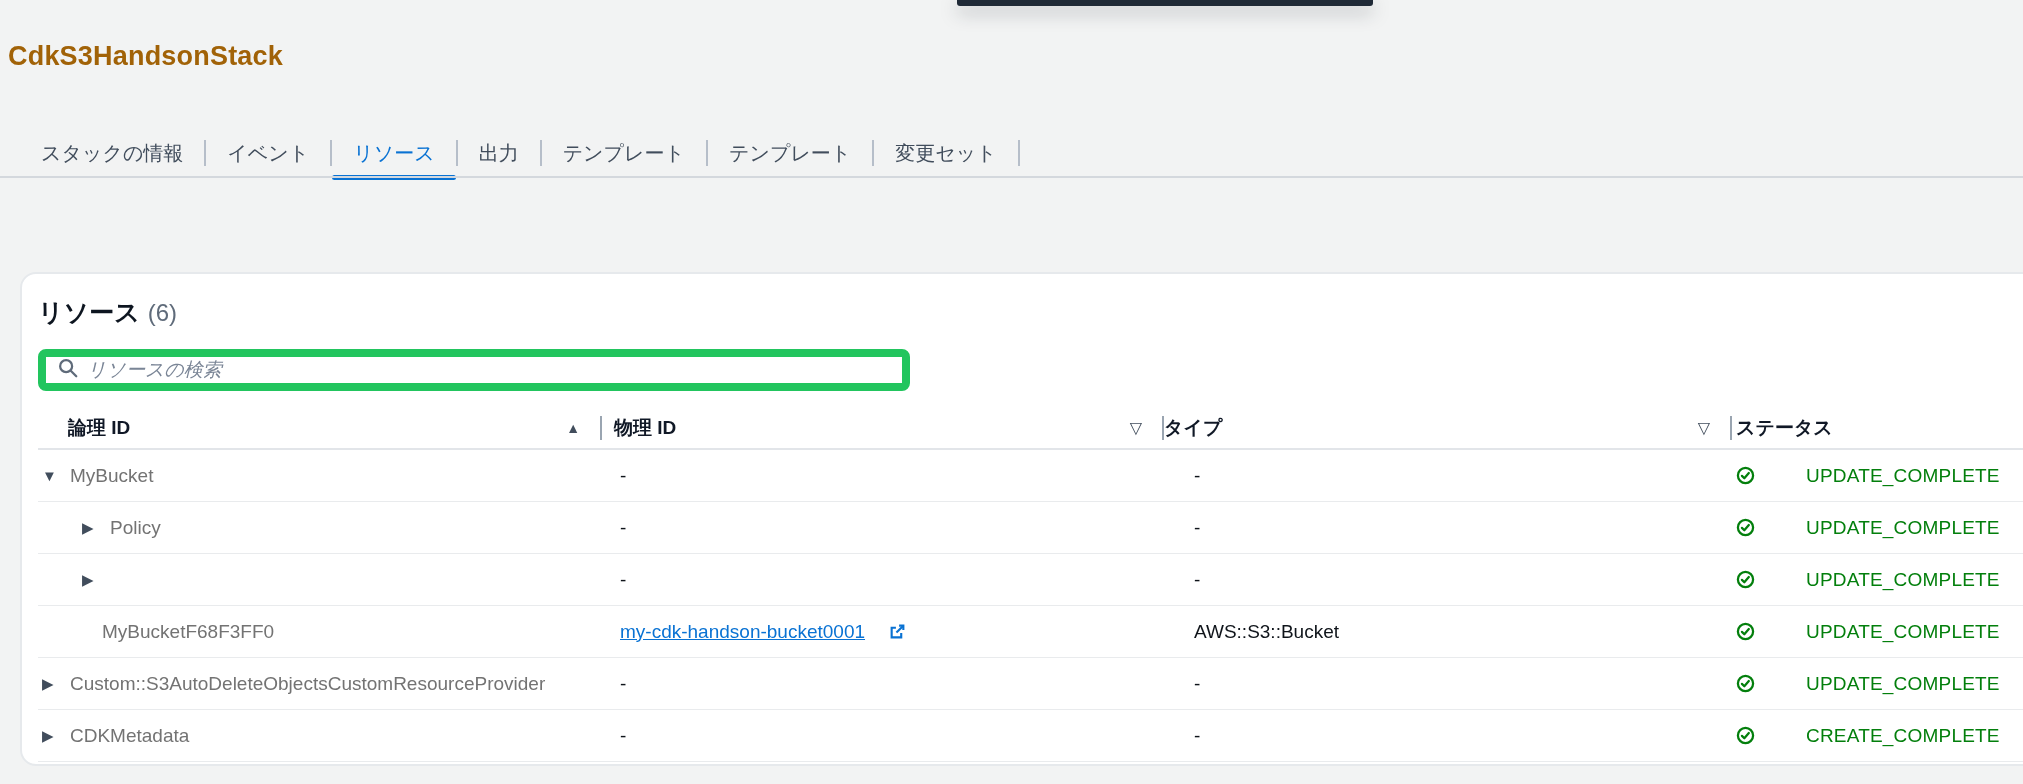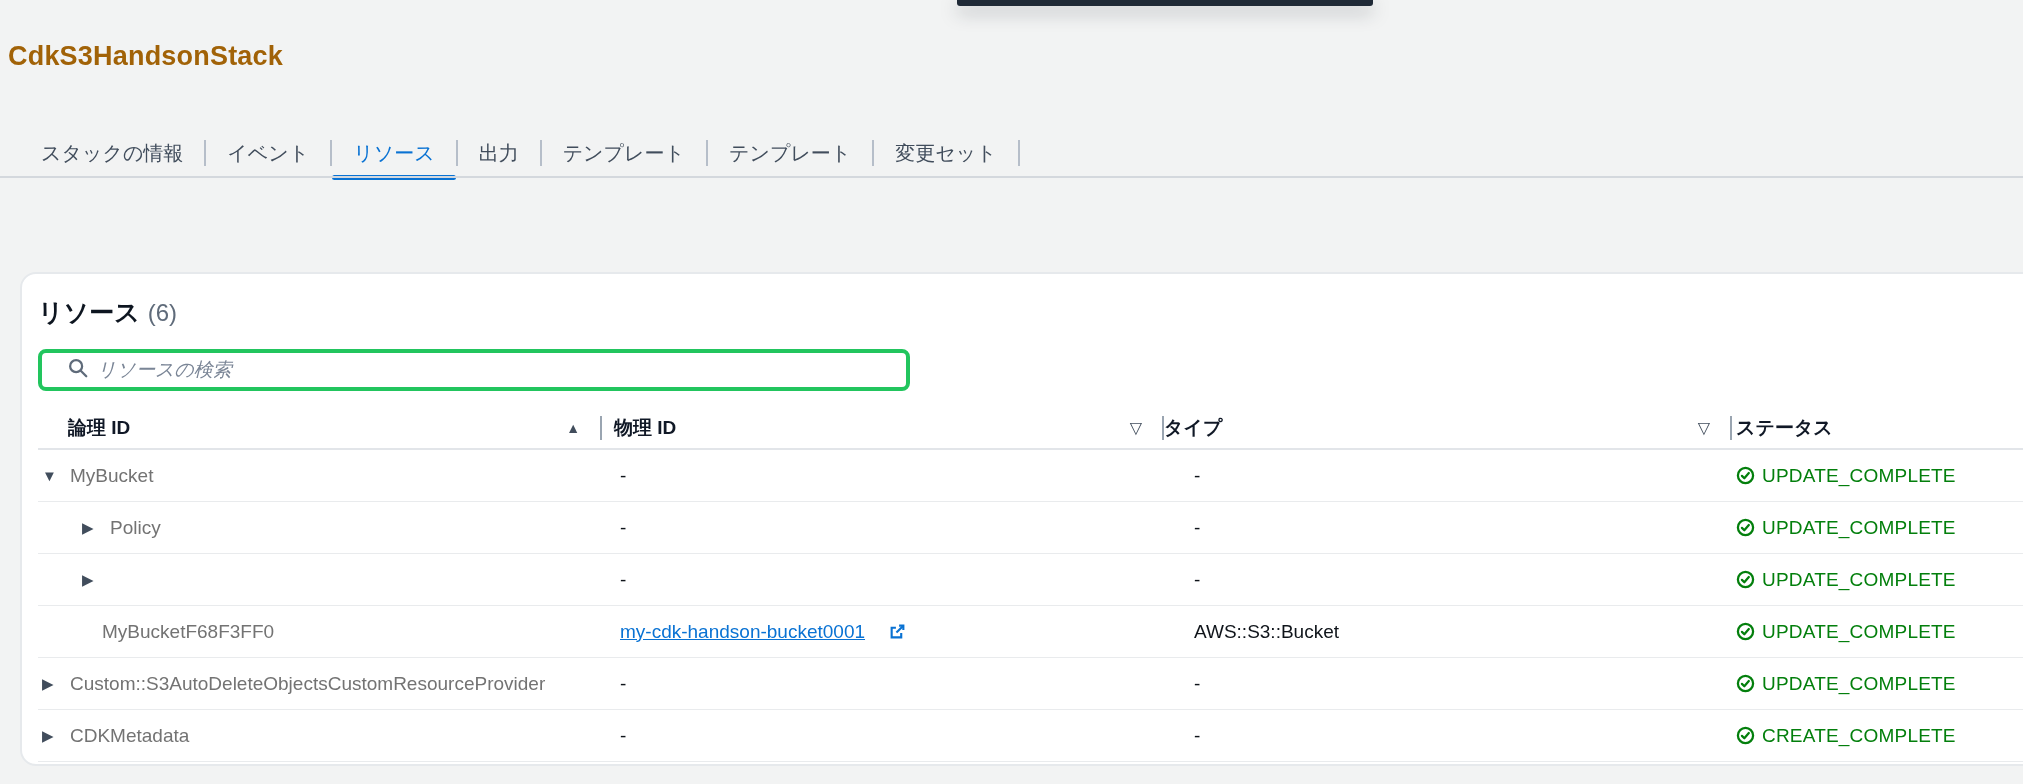--- a/index.html
+++ b/index.html
@@ -51,22 +51,22 @@
     background: #fff; border: 2px solid #e6e9ec; border-radius: 16px;
     overflow: hidden;
   }
   .panel-heading { margin: 22px 16px 0; font-size: 25px; line-height: 32px; }
   .panel-heading .h-title { font-weight: 700; color: #0d1520; }
   .panel-heading .h-count { font-weight: 400; color: #5f6b7a; font-size: 24px; margin-left: 8px; }
 
   
   .search-box {
     margin: 20px 16px 0; width: 872px; height: 42px;
-    border: 4px solid #22c55e; border-radius: 8px; background: #fff;
-    display: flex; align-items: center; padding: 0 26px; gap: 9px;
+    border: 8px solid #22c55e; border-radius: 8px; background: #fff;
+    display: flex; align-items: center; padding: 0 12px; gap: 9px;
   }
   .search-box input {
     border: none; outline: none; flex: 1; height: 100%;
     font-size: 19px; font-style: italic; color: #30394a; background: transparent;
     font-family: inherit;
   }
   .search-box input::placeholder { color: #7a8596; font-style: italic; }
 
   
   .table { margin: 16px 16px 0; }
@@ -102,21 +102,21 @@
   .c2 { padding-left: 18px; }
   .c3 { padding-left: 30px; color: #0f141a; }
   .pdash, .c3 { font-size: 19px; }
   .plink {
     color: var(--accent); text-decoration: underline; cursor: pointer;
     display: inline-flex; align-items: center; gap: 24px; white-space: nowrap;
   }
   .ext-icon { flex: none; display: inline-flex; }
   .c4 { display: flex; align-items: center; gap: 7px; padding-left: 4px; color: var(--success); }
   .st-icon { flex: none; display: inline-flex; }
-  .sttext { font-size: 19px; letter-spacing: .2px; white-space: nowrap; }
+  .sttext { font-size: 19px; letter-spacing: .2px; white-space: nowrap; margin-left: 44px; }
 </style>
 </head>
 <body>
 
 <div class="top-bar" style="background: rgb(31, 42, 55);"></div>
 
 <h1 class="page-title">CdkS3HandsonStack</h1>
 
 <div class="tab-list">
   <div class="tab">スタックの情報</div>

